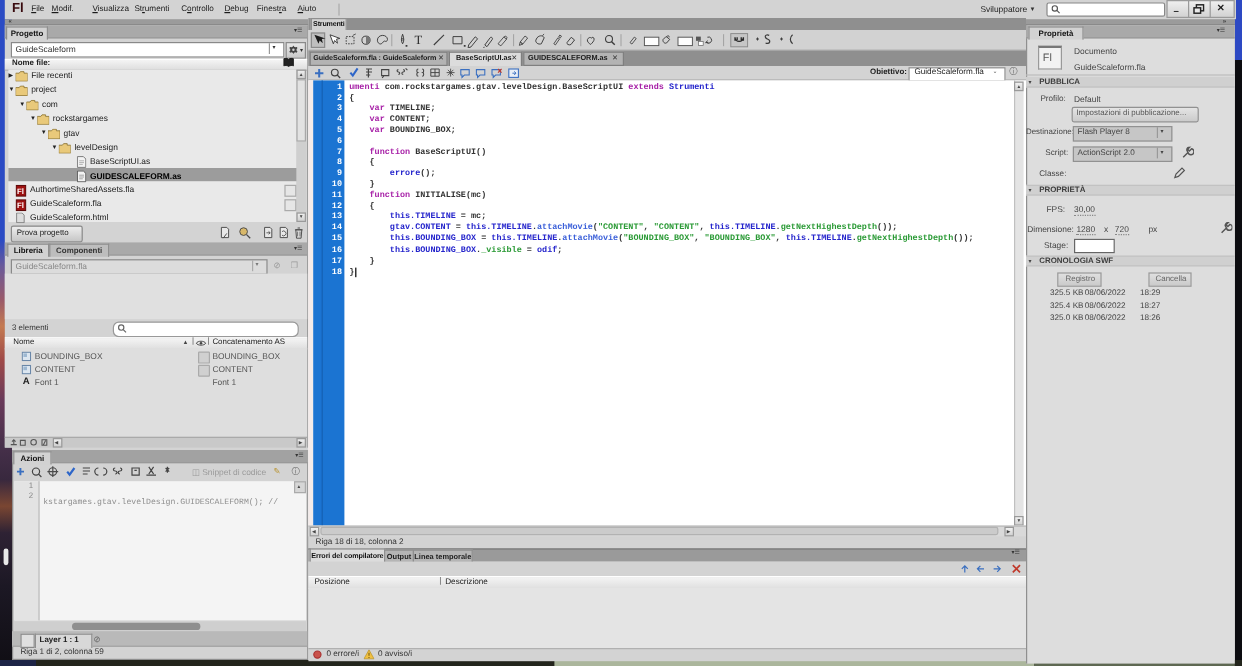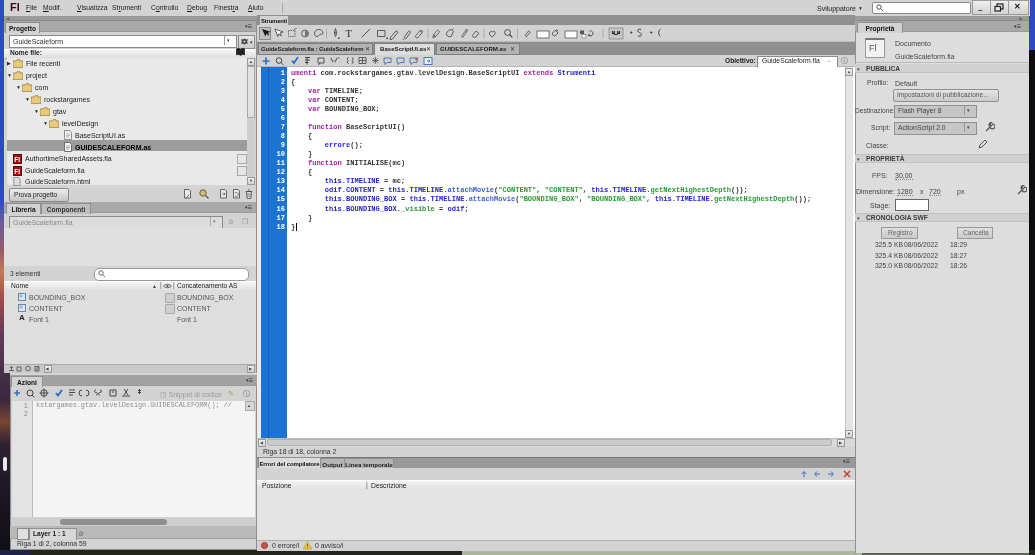--- a/index.html
+++ b/index.html
@@ -257,21 +257,21 @@
 </g>
     </svg>
 <div class="t" style="left:160px;top:391px;color:#9a9a9a;">◫ Snippet di codice</div>
 <div class="t" style="left:228px;top:390px;font-size:7px;color:#b8912a;">✎</div>
 <div class="t" style="left:243px;top:390px;font-size:7px;color:#666;">ⓘ</div>
 
 <div class="a" style="left:12px;top:401px;width:243px;height:116px;background:#f4f4f4;"></div>
 <div class="a" style="left:12px;top:401px;width:21px;height:116px;background:#e3e3e3;border-right:1px solid #bbb;box-sizing:border-box;"></div>
 <div class="t" style="left:24px;top:403px;font-size:6.6px;color:#888;">1</div>
 <div class="t" style="left:24px;top:411px;font-size:6.6px;color:#888;">2</div>
-<div class="t" style="left:36px;top:402px;font-family:'Liberation Mono',monospace;font-size:6.8px;color:#8e8e8e;">kstargames.gtav.levelDesign.GUIDESCALEFORM(); //</div>
+<div class="t" style="left:36px;top:416px;font-family:'Liberation Mono',monospace;font-size:6.8px;color:#8e8e8e;">kstargames.gtav.levelDesign.GUIDESCALEFORM(); //</div>
 <div class="a" style="left:245px;top:401px;width:10px;height:10px;background:#d6d6d6;border:1px solid #aaa;box-sizing:border-box;"></div>
 <div class="t" style="left:247px;top:404px;font-size:4px;color:#444;">▲</div>
 
 <div class="a" style="left:12px;top:518px;width:243px;height:8px;background:#cfcfcf;"></div>
 <div class="a" style="left:60px;top:519px;width:107px;height:6px;background:#8f8f8f;border-radius:3px;"></div>
 
 <div class="a" style="left:10px;top:526px;width:246px;height:13px;background:#b9b9b9;border-bottom:1px solid #a2a2a2;box-sizing:border-box;"></div>
 <div class="a" style="left:17px;top:528px;width:10px;height:10px;background:#e0e0e0;border:1px solid #888;"></div>
 <div class="a" style="left:29px;top:528px;width:46px;height:11px;background:#d8d8d8;border:1px solid #909090;border-bottom:none;"></div>
 <div class="t b" style="left:33px;top:531px;font-size:6.6px;">Layer 1 : 1</div>
@@ -404,21 +404,21 @@
     <span class="m">var</span> CONTENT;
     <span class="m">var</span> BOUNDING_BOX;
 
     <span class="m">function</span> BaseScriptUI()
     {
         <span class="k">errore</span>();
     }
     <span class="m">function</span> INITIALISE(mc)
     {
         <span class="k">this.TIMELINE</span> = mc;
-        <span class="k">odif.CONTENT</span> = <span class="k">this.TIMELINE</span>.<span class="mt">attachMovie</span>(<span class="g">"CONTENT"</span>, <span class="g">"CONTENT"</span>, <span class="k">this.TIMELINE</span>.<span class="g">getNextHighestDepth</span>());
+        <span class="k">gtav.CONTENT</span> = <span class="k">this.TIMELINE</span>.<span class="mt">attachMovie</span>(<span class="g">"CONTENT"</span>, <span class="g">"CONTENT"</span>, <span class="k">this.TIMELINE</span>.<span class="g">getNextHighestDepth</span>());
         <span class="k">this.BOUNDING_BOX</span> = <span class="k">this.TIMELINE</span>.<span class="mt">attachMovie</span>(<span class="g">"BOUNDING_BOX"</span>, <span class="g">"BOUNDING_BOX"</span>, <span class="k">this.TIMELINE</span>.<span class="g">getNextHighestDepth</span>());
         <span class="k">this.BOUNDING_BOX</span>.<span class="g">_visible</span> = <span class="k">odif</span>;
     }
 }</pre>
     </div>
 <div class="a" style="left:296px;top:223px;width:1px;height:8px;background:#000;"></div>
 
 <div class="a" style="left:845px;top:67px;width:8px;height:371px;background:#e4e4e4;border-left:1px solid #c0c0c0;box-sizing:border-box;"></div>
 <div class="a" style="left:845px;top:68px;width:8px;height:8px;background:linear-gradient(#f2f2f2,#d2d2d2);border:1px solid #9a9a9a;box-sizing:border-box;"></div>
 <div class="t" style="left:847px;top:70px;font-size:4px;color:#444;">▲</div>

